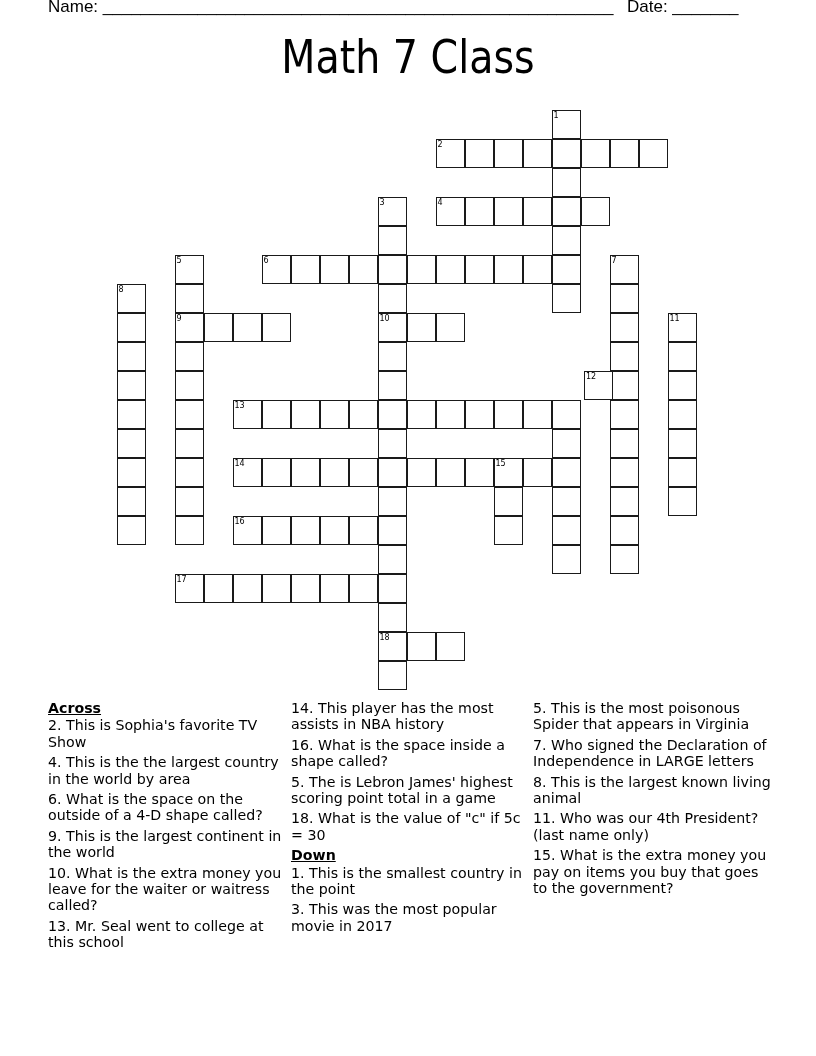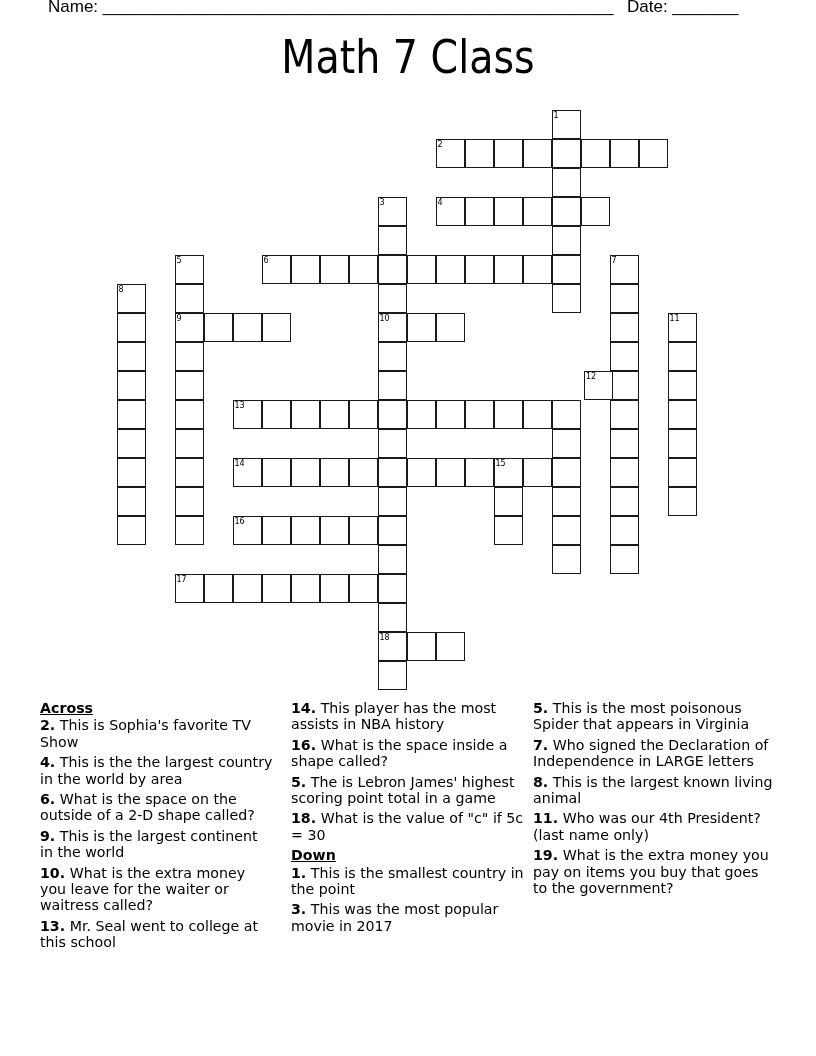--- a/index.html
+++ b/index.html
@@ -5,25 +5,25 @@
   html, body { margin: 0; padding: 0; background: #ffffff; }
   body { width: 816px; height: 1056px; position: relative; overflow: hidden; color: #000; }
   .hdr { position: absolute; top: -3px; font-family: "Liberation Sans", sans-serif; font-size: 17px; color: #000; white-space: nowrap; }
   .hdr-name { left: 48px; }
   .hdr-date { left: 627px; }
   .title { position: absolute; top: 30px; left: 0; width: 816px; text-align: center; font-family: "DejaVu Sans", sans-serif; font-size: 46px; letter-spacing: 0px; transform: scaleX(0.86); transform-origin: center; }
   .grid { position: absolute; left: 117px; top: 110px; width: 600px; height: 590px; }
   .cell { position: absolute; width: 29px; height: 29px; box-sizing: border-box; border: 1.5px solid #1a1a1a; background: #fff; margin-left: -0.5px; margin-top: -0.5px; }
   .cell .num { position: absolute; top: 0px; left: 1px; font-family: "DejaVu Sans", sans-serif; font-size: 8px; line-height: 9px; color: #000; }
   .clues { position: absolute; top: 700px; font-family: "DejaVu Sans", sans-serif; font-size: 14.2px; line-height: 16.4px; color: #000; }
-  .col1 { left: 40px; width: 235px; }
+  .col1 { left: 48px; width: 235px; }
   .col2 { left: 291px; width: 235px; }
   .col3 { left: 533px; width: 240px; }
   .clue { margin-bottom: 4px; }
-  .clue b { font-weight: bold; }
+  .clue b { font-weight: normal; }
   .sec { font-weight: bold; text-decoration: underline; margin-bottom: 1px; }
 </style>
 </head>
 <body>
 
 <div class="hdr hdr-name">Name: ______________________________________________________</div>
 <div class="hdr hdr-date">Date: _______</div>
 
 <div class="title">Math 7 Class</div>
 
@@ -193,35 +193,35 @@
     <div class="cell" style="left: 435px; top: 406px;"></div>
     <div class="cell" style="left: 435px; top: 435px;"></div>
     <div class="cell" style="left: 377px; top: 377px;"></div>
     <div class="cell" style="left: 377px; top: 406px;"></div>
   </div>
 
 <div class="clues col1">
   <div class="sec">Across</div>
   <div class="clue"><b>2.</b> <span>This is Sophia's favorite TV Show</span></div>
   <div class="clue"><b>4.</b> <span>This is the the largest country in the world by area</span></div>
-  <div class="clue"><b>6.</b> <span>What is the space on the outside of a 2-D shape called?</span></div>
+  <div class="clue"><b>6.</b> <span>What is the space on the outside of a 4-D shape called?</span></div>
   <div class="clue"><b>9.</b> <span>This is the largest continent in the world</span></div>
   <div class="clue"><b>10.</b> <span>What is the extra money you leave for the waiter or waitress called?</span></div>
   <div class="clue"><b>13.</b> <span>Mr. Seal went to college at this school</span></div>
 </div>
 
 <div class="clues col2">
   <div class="clue"><b>14.</b> <span>This player has the most assists in NBA history</span></div>
   <div class="clue"><b>16.</b> <span>What is the space inside a shape called?</span></div>
   <div class="clue"><b>5.</b> <span>The is Lebron James' highest scoring point total in a game</span></div>
   <div class="clue"><b>18.</b> <span>What is the value of "c" if 5c = 30</span></div>
   <div class="sec">Down</div>
   <div class="clue"><b>1.</b> <span>This is the smallest country in the point</span></div>
   <div class="clue"><b>3.</b> <span>This was the most popular movie in 2017</span></div>
 </div>
 
 <div class="clues col3">
   <div class="clue"><b>5.</b> <span>This is the most poisonous Spider that appears in Virginia</span></div>
   <div class="clue"><b>7.</b> <span>Who signed the Declaration of Independence in LARGE letters</span></div>
   <div class="clue"><b>8.</b> <span>This is the largest known living animal</span></div>
   <div class="clue"><b>11.</b> <span>Who was our 4th President? (last name only)</span></div>
-  <div class="clue"><b>19.</b> <span>What is the extra money you pay on items you buy that goes to the government?</span></div>
+  <div class="clue"><b>15.</b> <span>What is the extra money you pay on items you buy that goes to the government?</span></div>
 </div>
 
 </body></html>

